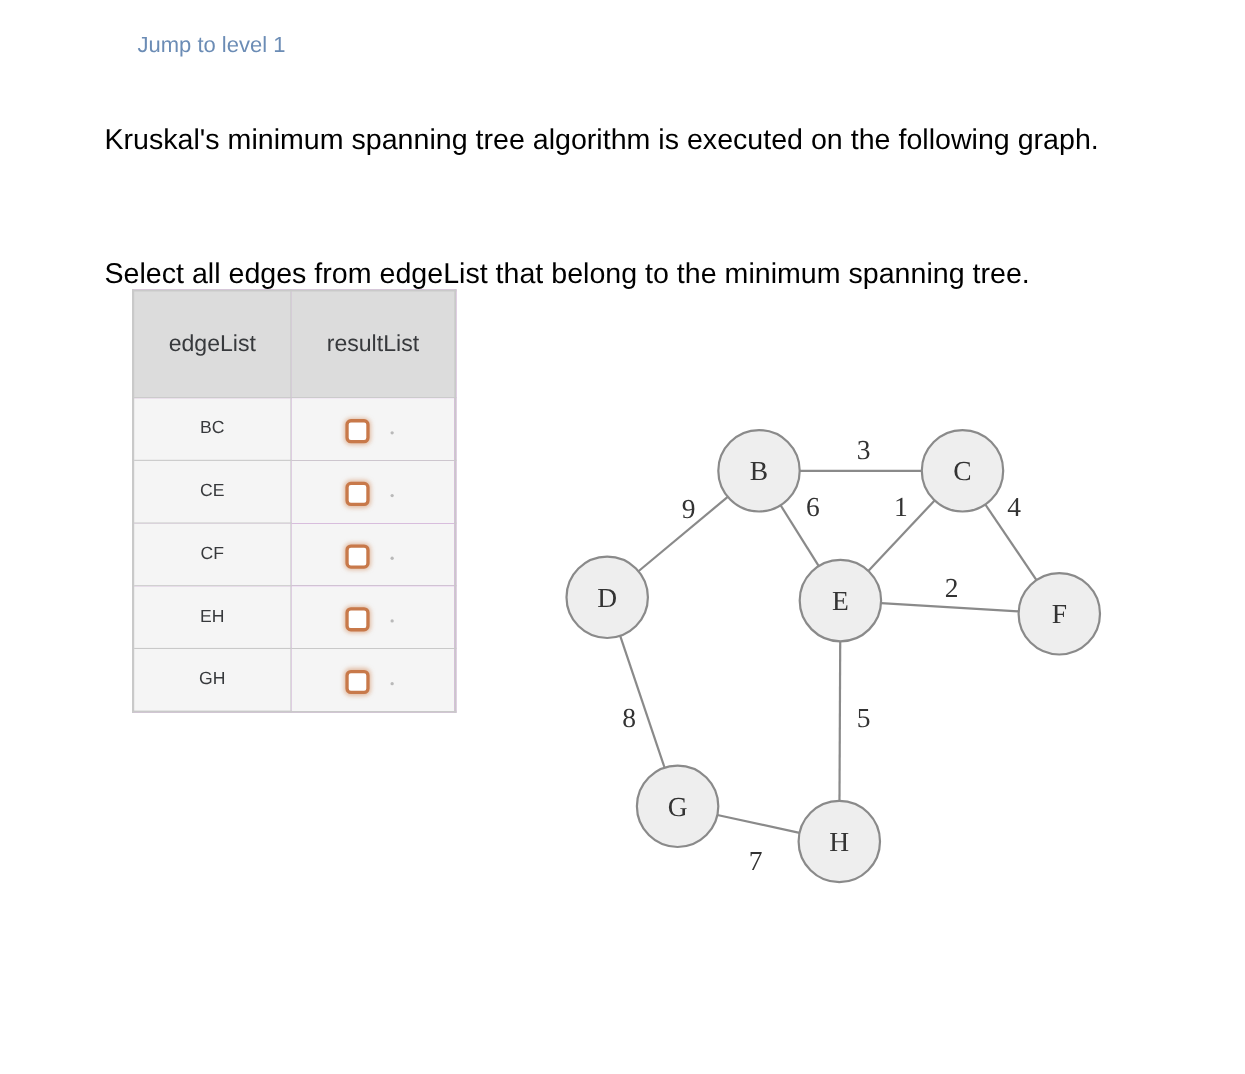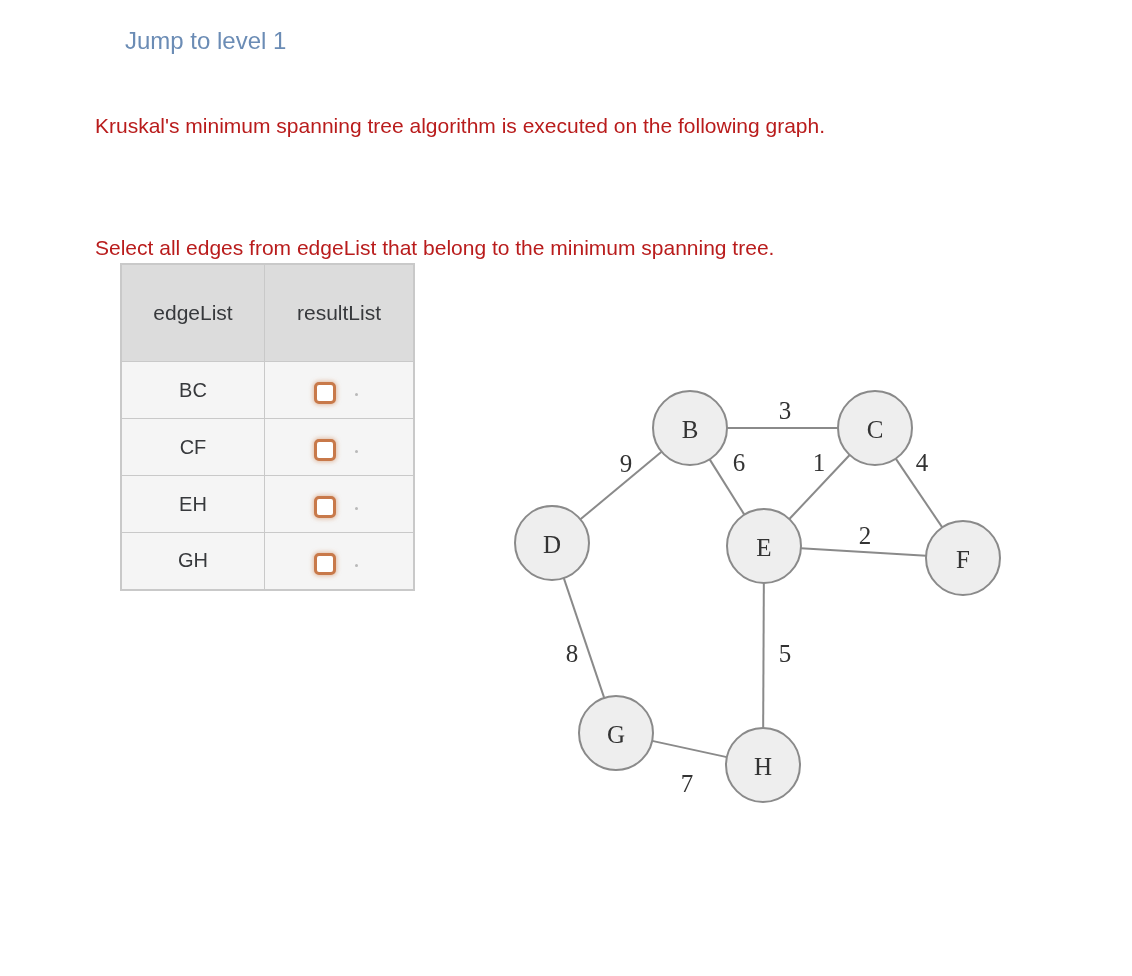--- a/index.html
+++ b/index.html
@@ -14,35 +14,35 @@
     color: #3c4043;
     overflow: hidden;
     position: relative;
   }
 
   
   #jump-link {
     position: absolute;
     left: 125px;
     top: 28px;
-    font-size: 24px;
+    font-size: 20px;
     line-height: 26px;
     color: #6b8cb5;
     text-decoration: none;
     cursor: pointer;
     white-space: nowrap;
   }
 
   
   .prompt-line {
     position: absolute;
     left: 95px;
-    font-size: 21px;
+    font-size: 26px;
     line-height: 28px;
-    color: #b91c1c;
+    color: #000000;
     white-space: nowrap;
   }
   #prompt-1 { top: 112px; }
   #prompt-2 { top: 202px; margin-top: 32px; }
 
   
   #edge-table {
     position: absolute;
     left: 120px;
     top: 263px;
@@ -68,21 +68,21 @@
   .col-edge   { width: 142px; }
   .col-result { width: 148px; }
 
   #edge-table tbody tr { height: 57px; }
   #edge-table tbody td {
     background: #f5f5f5;
     text-align: center;
     vertical-align: middle;
   }
   .edge-label-cell {
-    font-size: 20px;
+    font-size: 16px;
     color: #37393c;
   }
   .result-cell {
     position: relative;
   }
 
   
   .cb-wrap {
     position: relative;
     display: inline-block;
@@ -174,20 +174,24 @@
 <table id="edge-table">
   <thead>
     <tr>
       <th class="col-edge">edgeList</th>
       <th class="col-result">resultList</th>
     </tr>
   </thead>
   <tbody id="table-body">
       <tr>
         <td class="edge-label-cell">BC</td>
+        <td class="result-cell"><div class="cb-wrap"><div class="checkbox"></div><span class="tiny-dot"></span></div></td>
+      </tr>
+      <tr>
+        <td class="edge-label-cell">CE</td>
         <td class="result-cell"><div class="cb-wrap"><div class="checkbox"></div><span class="tiny-dot"></span></div></td>
       </tr>
       <tr>
         <td class="edge-label-cell">CF</td>
         <td class="result-cell"><div class="cb-wrap"><div class="checkbox"></div><span class="tiny-dot"></span></div></td>
       </tr>
       <tr>
         <td class="edge-label-cell">EH</td>
         <td class="result-cell"><div class="cb-wrap"><div class="checkbox"></div><span class="tiny-dot"></span></div></td>
       </tr>

